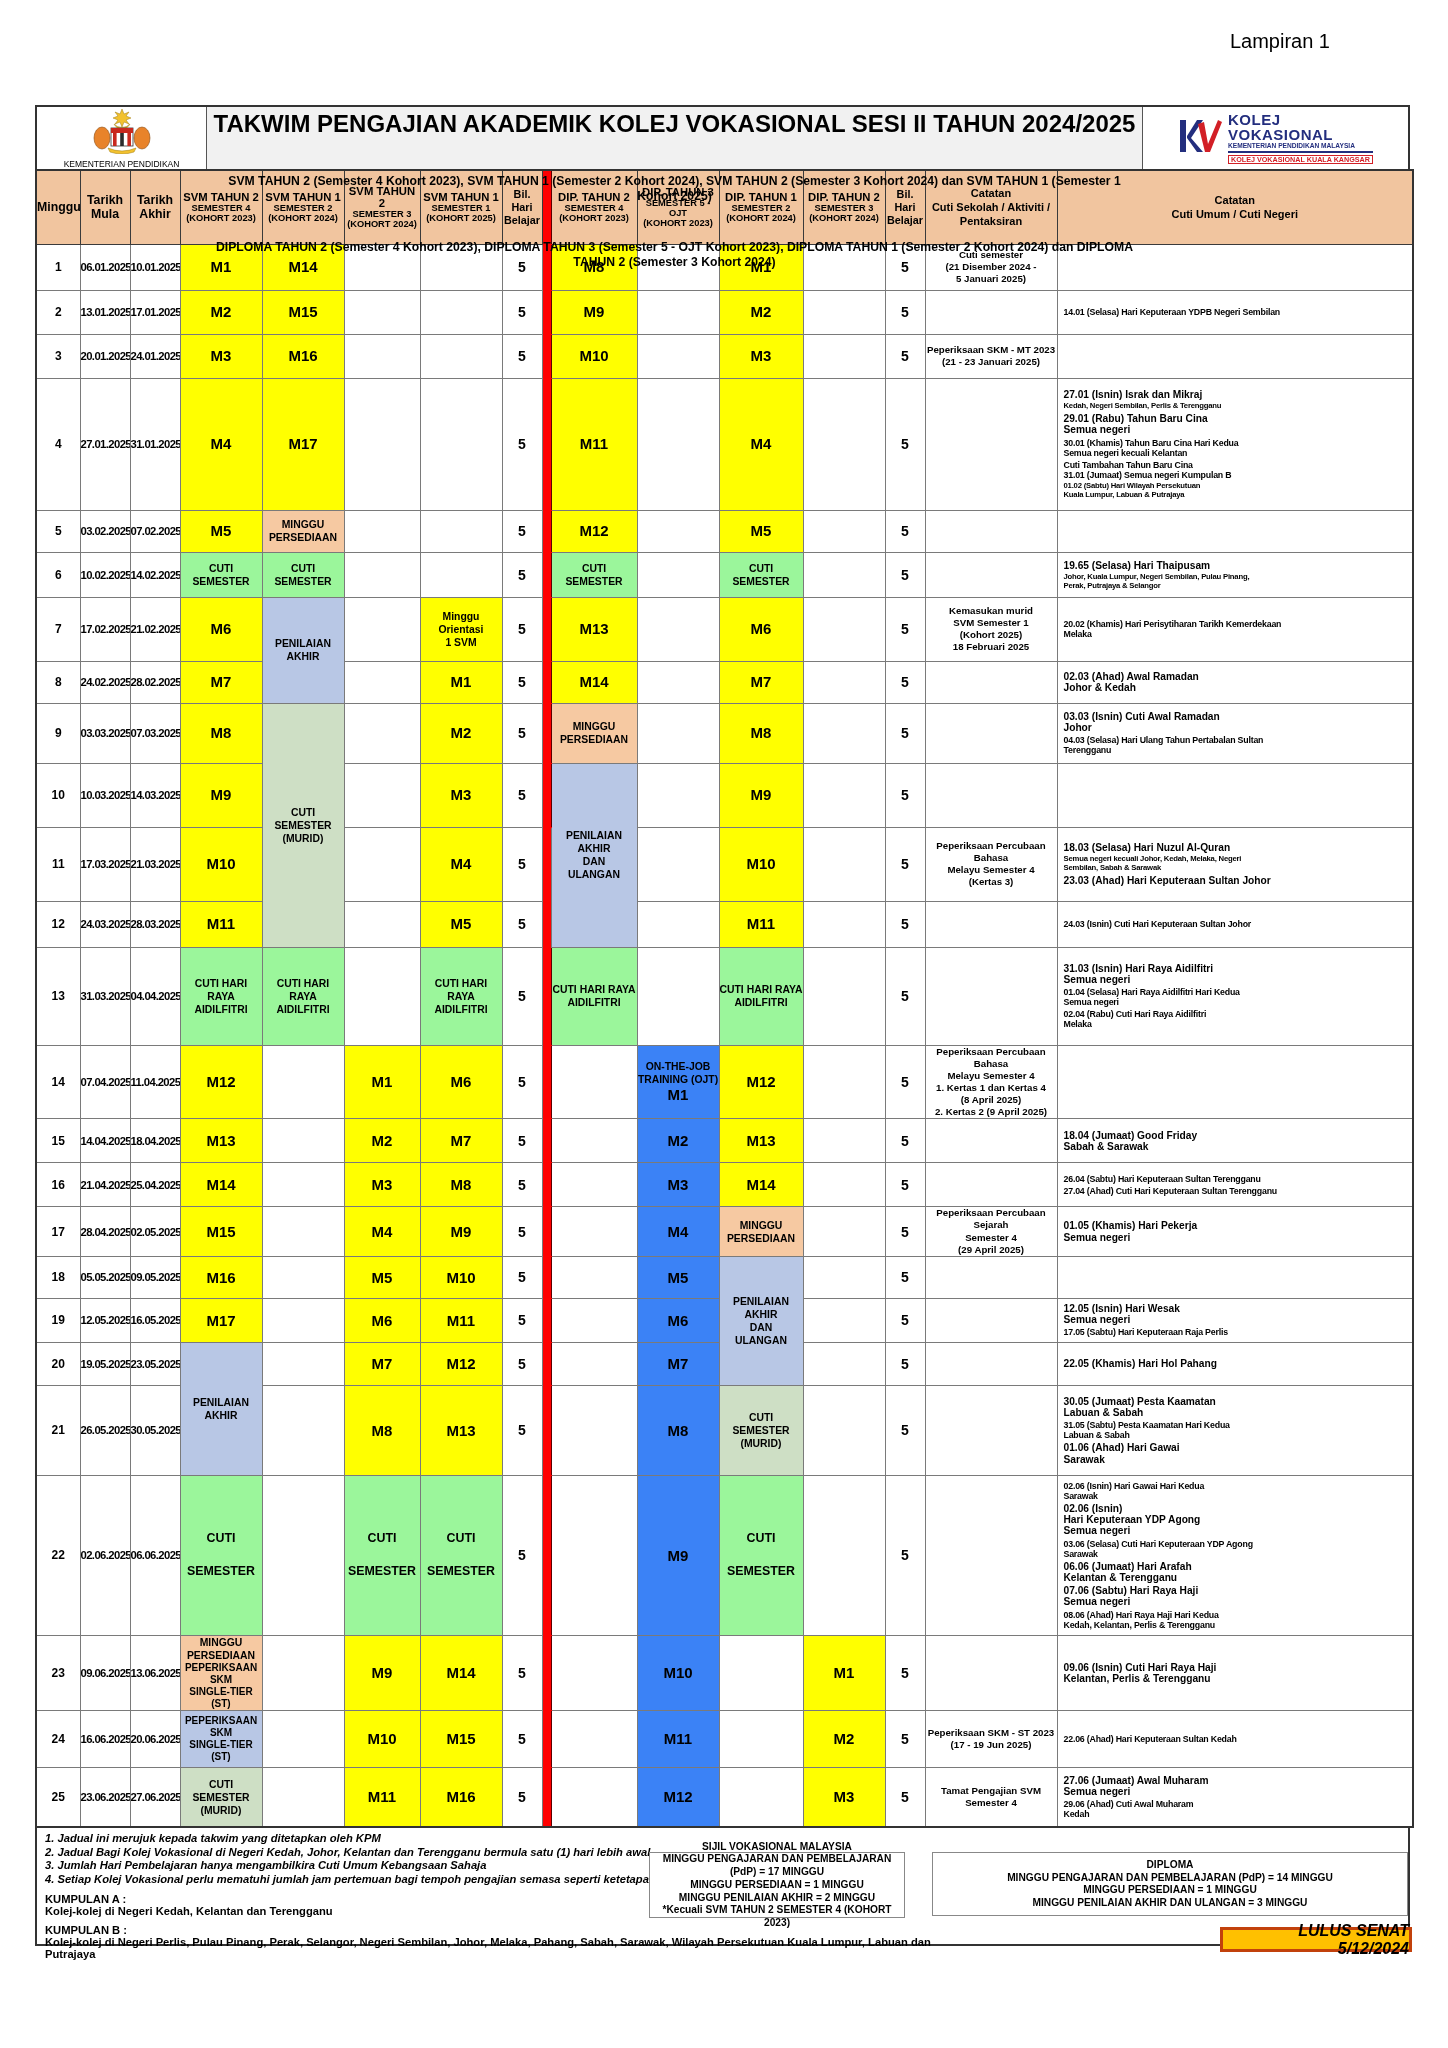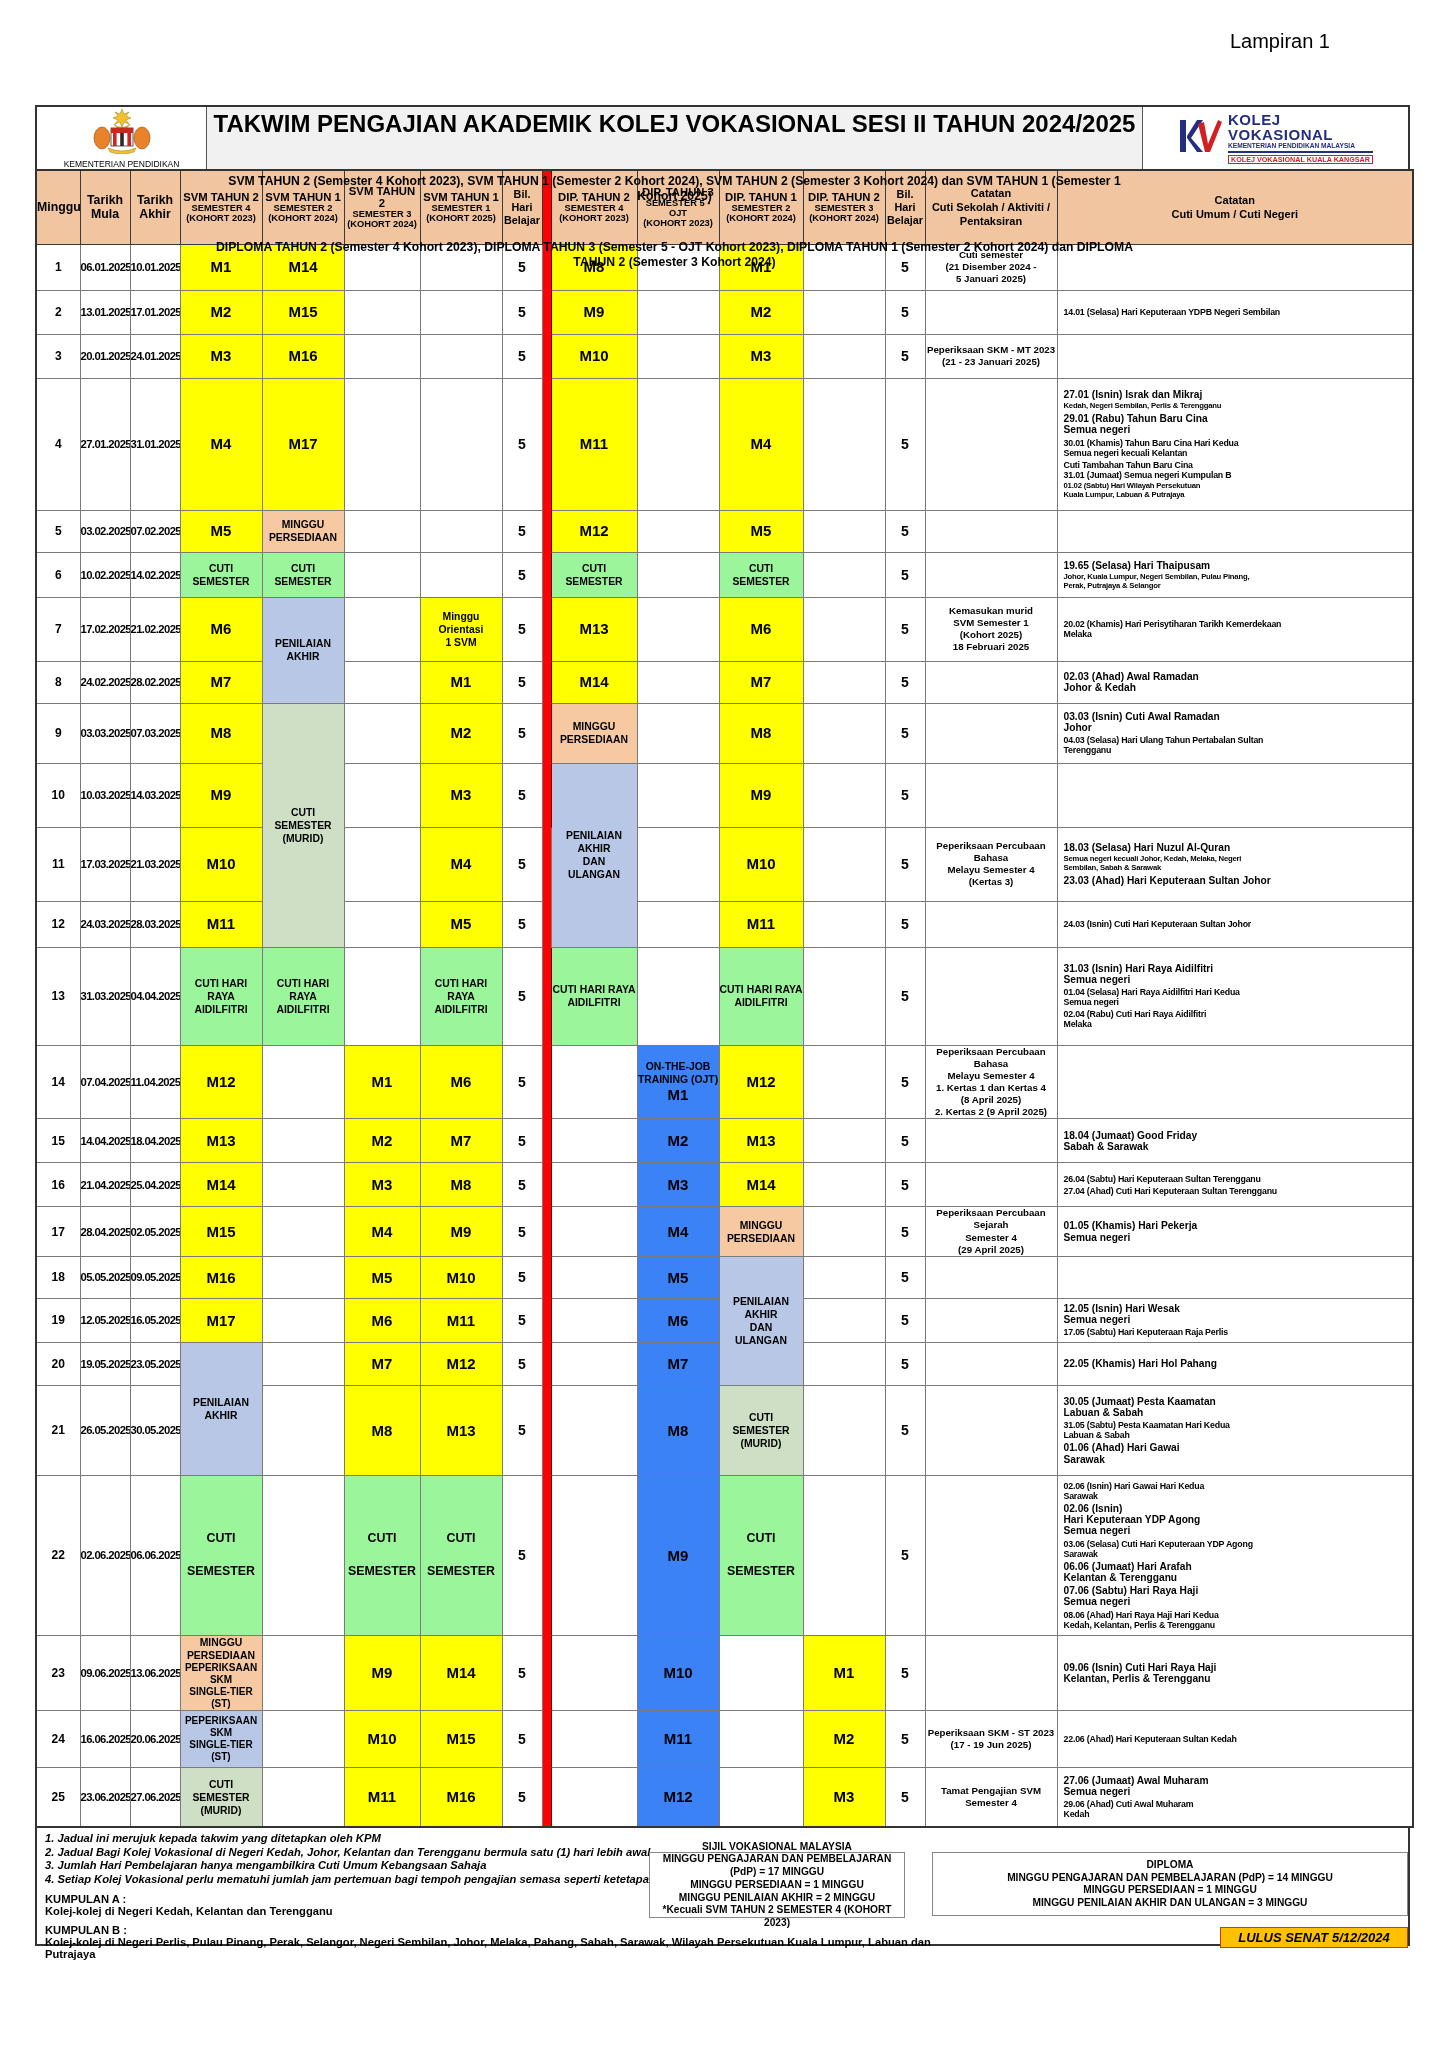--- a/index.html
+++ b/index.html
@@ -55,22 +55,22 @@
   .notes{position:absolute;left:8px;top:4px;width:890px;}
   .note-line{font-size:11.2px;font-weight:bold;font-style:italic;line-height:1.2;}
   .kump-title{font-size:11.2px;font-weight:bold;margin-top:7px;}
   .kump-text{font-size:11.2px;font-weight:bold;}
   .sum-box{position:absolute;border:1.5px solid #888;background:#fff;display:flex;flex-direction:column;
            align-items:center;justify-content:center;text-align:center;}
   .box-svm{left:612px;top:24px;width:254px;height:64px;}
   .box-dip{left:895px;top:24px;width:474px;height:62px;}
   .sum-line{font-size:10.2px;font-weight:bold;line-height:1.25;}
   .sum-gap{height:5px;}
-  .badge{position:absolute;left:1183px;top:99px;width:186px;height:19px;background:#FFC000;border:1px solid #c2410c;
-         display:flex;align-items:center;justify-content:center;font-size:13px;font-weight:bold;font-style:italic;text-align:right;}
+  .badge{position:absolute;left:1183px;top:99px;width:186px;height:19px;background:#FFC000;border:3px solid #c2410c;
+         display:flex;align-items:center;justify-content:center;font-size:16px;font-weight:bold;font-style:italic;text-align:right;}
 </style>
 <style>.bg-y{background:#FFFF00;}.bg-g{background:#9BF69B;}.bg-gm{background:#CEDFC5;}.bg-p{background:#F6C9A2;}.bg-b{background:#B8C7E5;}.bg-o{background:#3b82f6;}</style></head>
 <body>
 
 <div class="page">
   <div class="lampiran">Lampiran 1</div>
 
   <div class="sheet">
     <div class="title-band">
       <div class="logo-cell">

